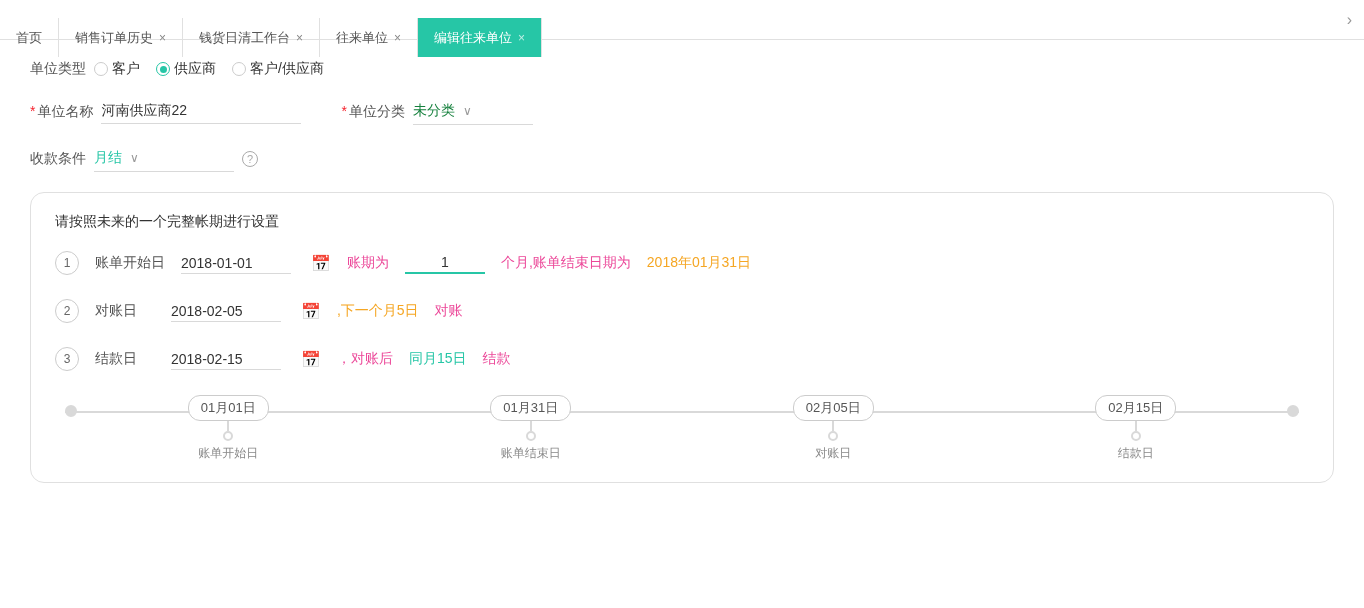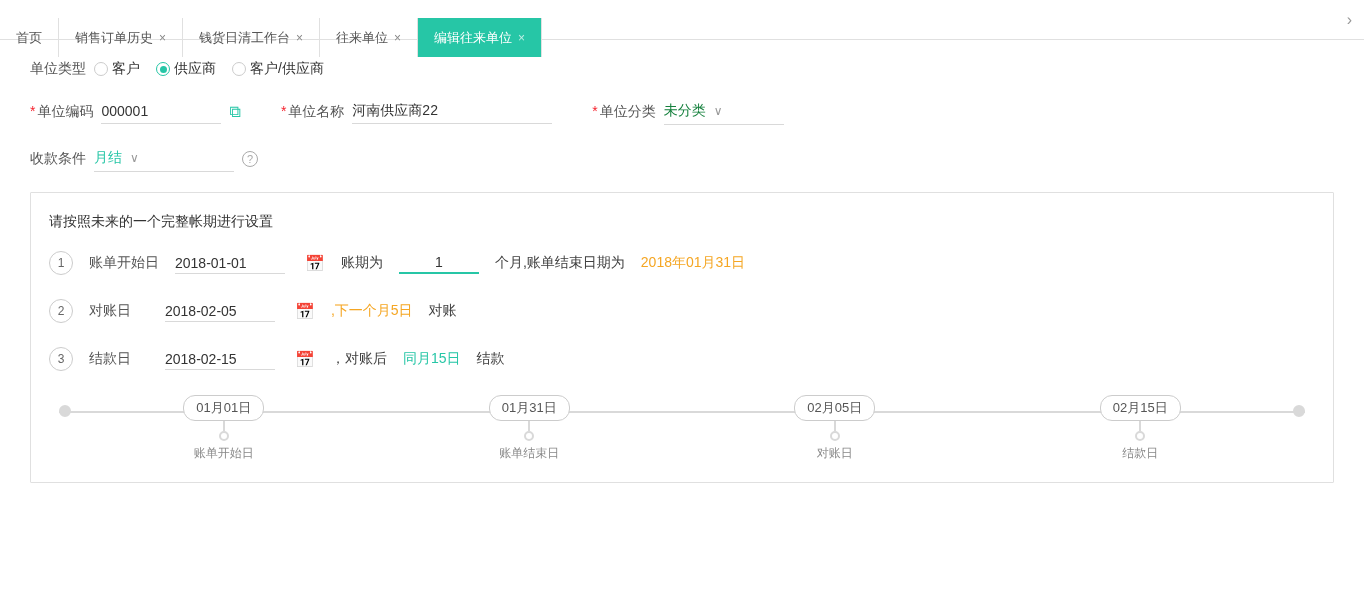--- a/index.html
+++ b/index.html
@@ -142,22 +142,22 @@
       align-items: center;
       justify-content: center;
       font-size: 11px;
       color: #aaa;
       cursor: pointer;
     }
 
     
     .section-box {
       border: 1px solid #e0e0e0;
-      border-radius: 1px;
-      padding: 20px 18px;
+      border-radius: 14px;
+      padding: 20px 24px;
       margin-bottom: 16px;
     }
     .section-title {
       color: #333;
       font-size: 14px;
       margin-bottom: 20px;
     }
 
     
     .step-row {
@@ -203,21 +203,21 @@
       border: none;
       border-bottom: 2px solid #26c6a6;
       outline: none;
       padding: 2px 4px;
       font-size: 14px;
       width: 80px;
       color: #333;
       background: transparent;
       text-align: center;
     }
-    .step-text { color: #404040; }
+    .step-text { color: #ec4899; }
     .highlight-orange { color: #f5a623; }
     .highlight-teal { color: #26c6a6; }
 
     
     .preview-text {
       margin: 16px 0 20px;
       font-size: 14px;
       color: #555;
       line-height: 1.8;
     }
@@ -274,25 +274,20 @@
         </div>
         <div class="radio-item">
           <div class="radio-circle"></div>
           <span>客户/供应商</span>
         </div>
       </div>
     </div>
   </div>
 
   <div class="form-row">
-    <div class="form-group">
-      <label class="required">单位编码</label>
-      <input class="input-field input-code" type="text" value="000001" style="">
-      <span style="color:#26c6a6; cursor:pointer; font-size:16px;">⧉</span>
-    </div>
     <div class="form-group">
       <label class="required">单位名称</label>
       <input class="input-field input-name" type="text" value="河南供应商22" style="">
     </div>
     <div class="form-group">
       <label class="required">单位分类</label>
       <div class="classify-dropdown">
         <span class="classify-value">未分类</span>
         <span class="dropdown-arrow">∨</span>
       </div>

